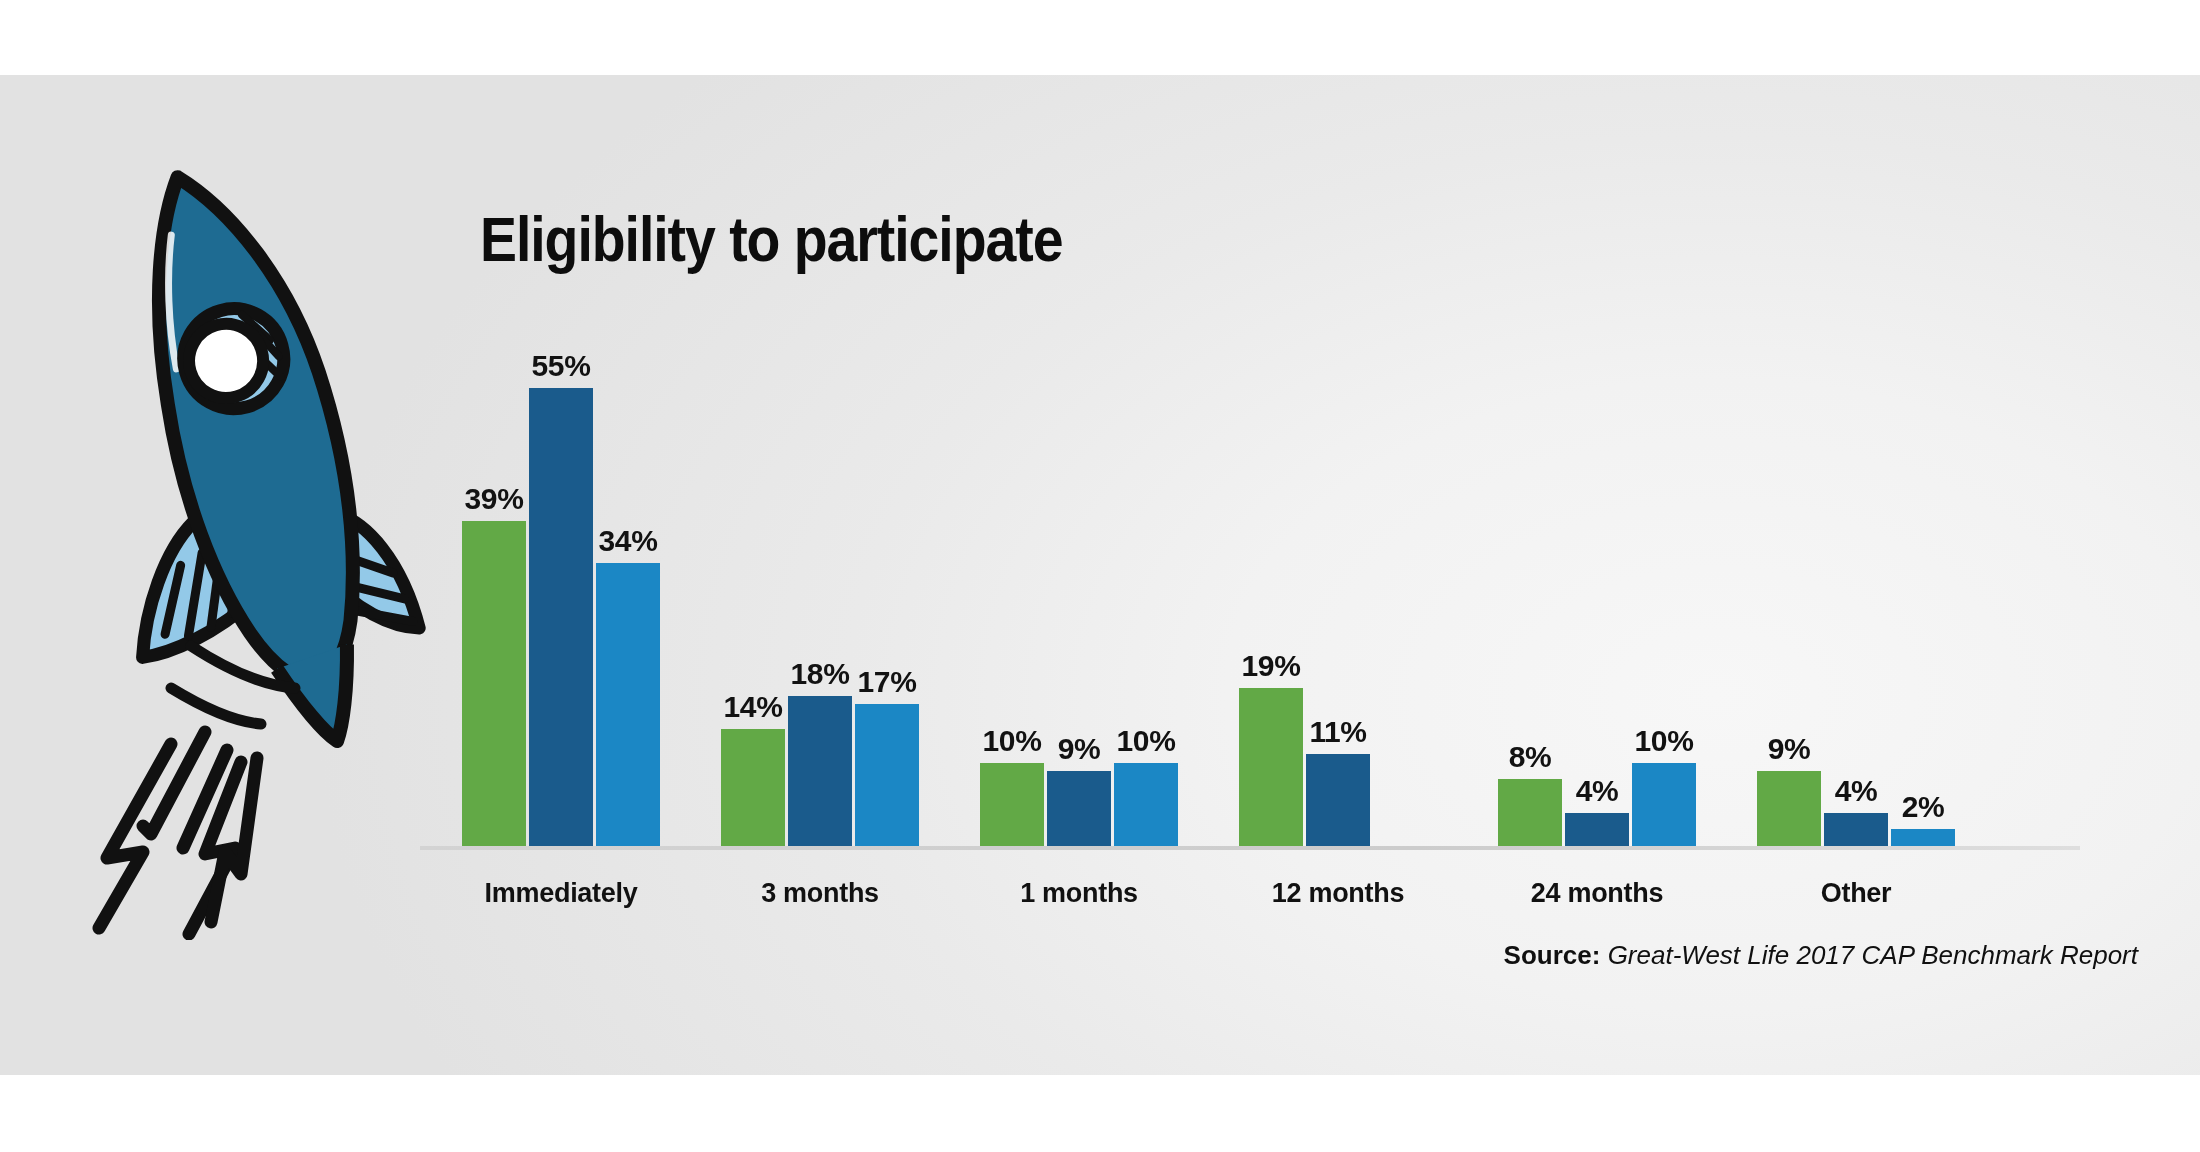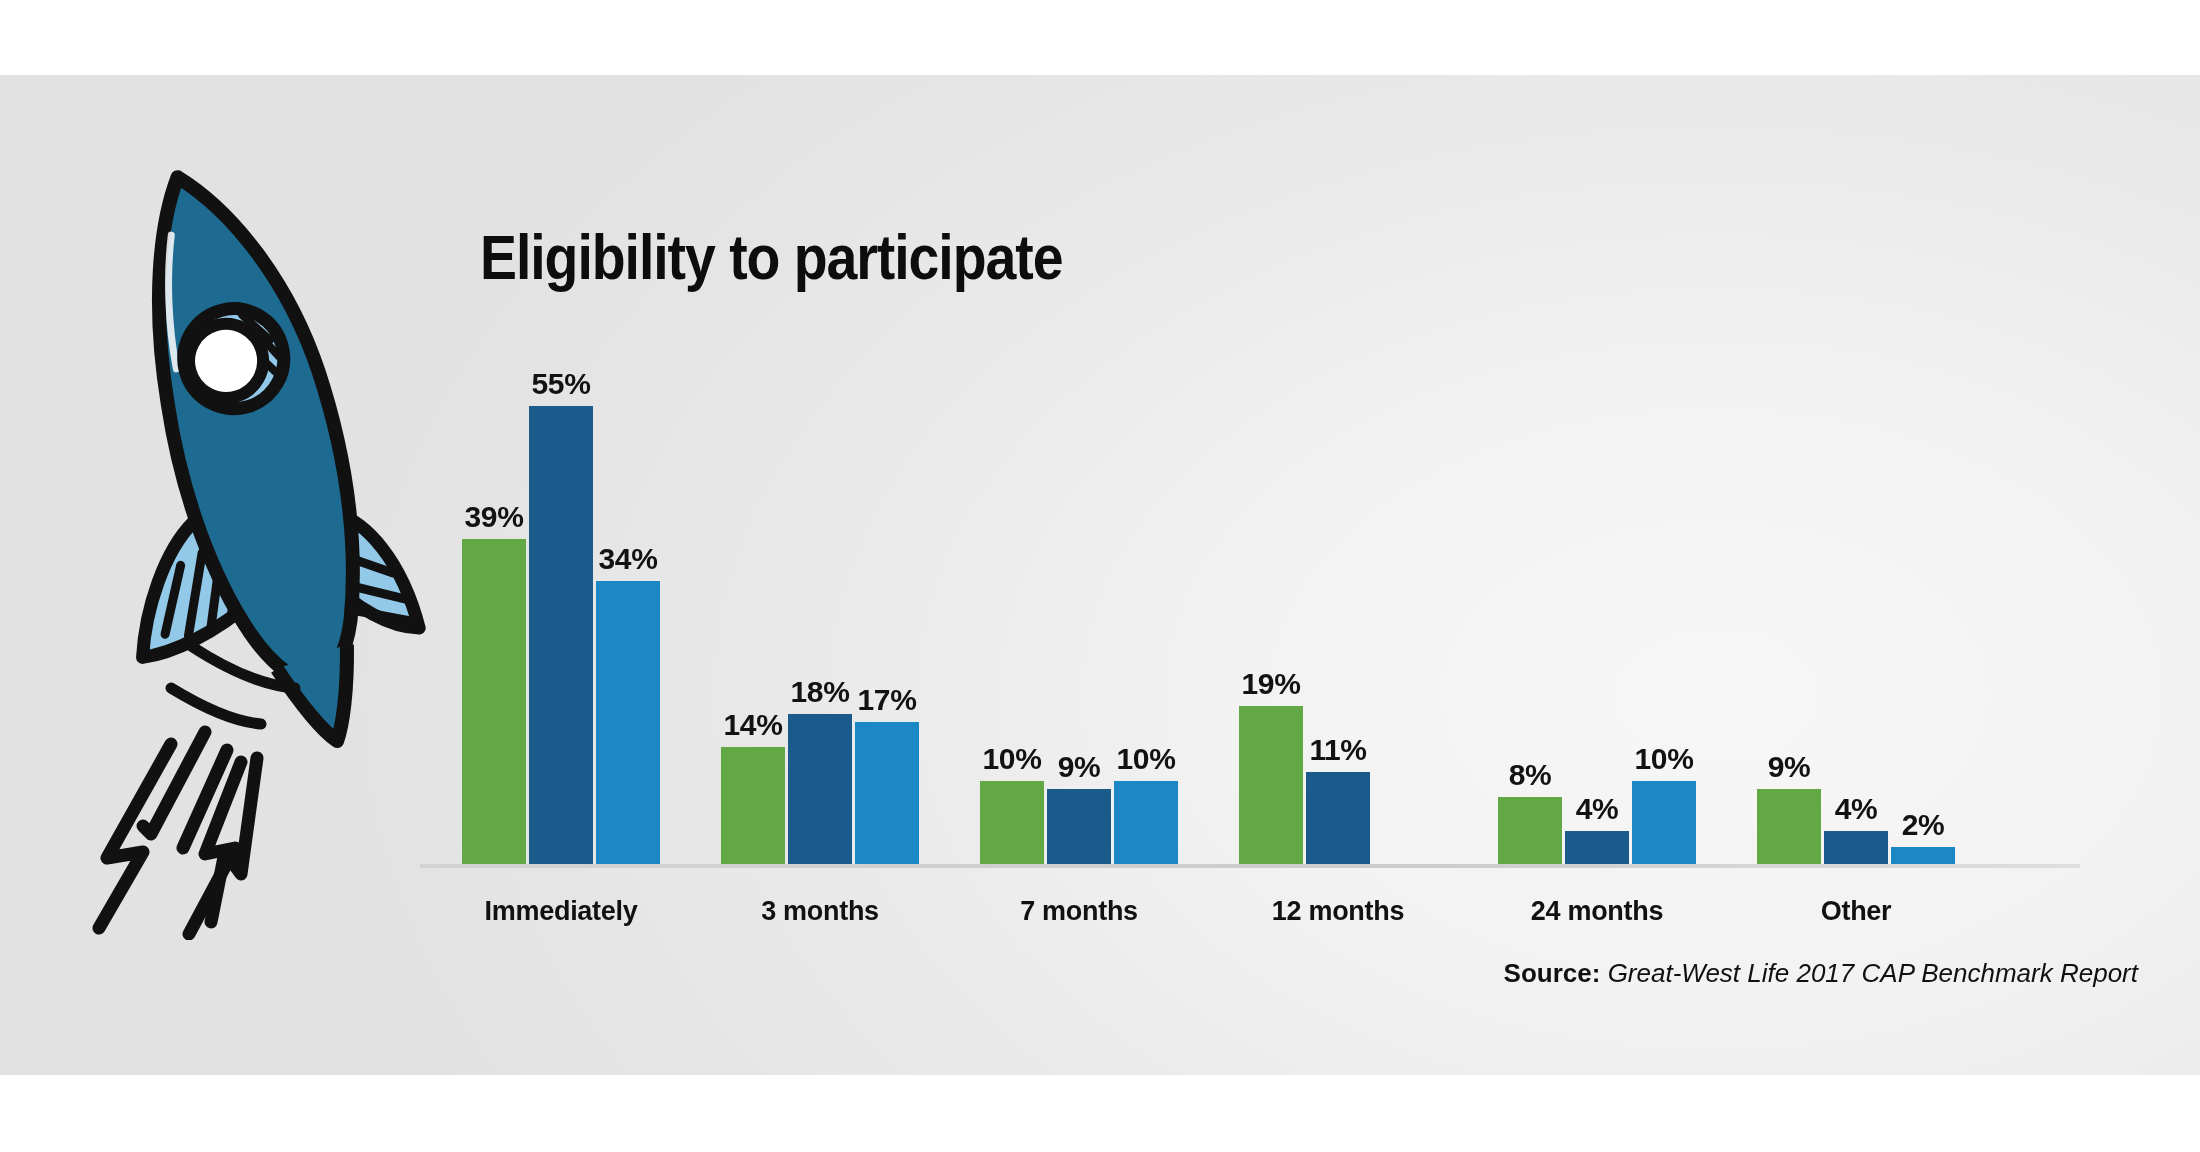--- a/index.html
+++ b/index.html
@@ -16,21 +16,21 @@
     background:
       radial-gradient(ellipse 1400px 900px at 78% 62%, #f7f7f7 0%, #f2f2f2 35%, #eaeaea 62%, #e2e2e2 100%),
       linear-gradient(110deg,#dcdcdc 0%,#e2e2e2 22%,#ececec 48%,#f1f1f1 70%,#e9e9e9 100%);
   }
 
   
   #rocket-art{position:absolute;left:45px;top:110px;width:400px;height:830px;}
   #rocket-art svg{display:block;width:100%;height:100%;}
 
   
-  #chart{position:absolute;left:440px;top:146px;width:1720px;height:880px;}
+  #chart{position:absolute;left:440px;top:128px;width:1720px;height:880px;}
 
   #chart-title{
     position:absolute;left:40px;top:80px;
     font-size:63px;font-weight:700;color:#0d0d0d;
     letter-spacing:-1.2px;line-height:1;
     font-family:"Liberation Sans Narrow","Liberation Sans",sans-serif;
     transform:scaleX(0.88);transform-origin:left center;
     white-space:nowrap;
   }
 
@@ -190,21 +190,21 @@
               <div class="bar" style="height: 83px; background: rgb(98, 169, 70);"></div>
             </div>
             <div class="bar-wrap">
               <span class="bar-label">9%</span>
               <div class="bar" style="height: 75px; background: rgb(26, 91, 140);"></div>
             </div>
             <div class="bar-wrap">
               <span class="bar-label">10%</span>
               <div class="bar" style="height: 83px; background: rgb(27, 135, 197);"></div>
             </div>
-            <span class="cat-label">7 months</span>
+            <span class="cat-label">1 months</span>
           </div>
           <div class="group" style="left: 799px; width: 198px;">
             <div class="bar-wrap">
               <span class="bar-label">19%</span>
               <div class="bar" style="height: 158px; background: rgb(98, 169, 70);"></div>
             </div>
             <div class="bar-wrap">
               <span class="bar-label">11%</span>
               <div class="bar" style="height: 92px; background: rgb(26, 91, 140);"></div>
             </div>

